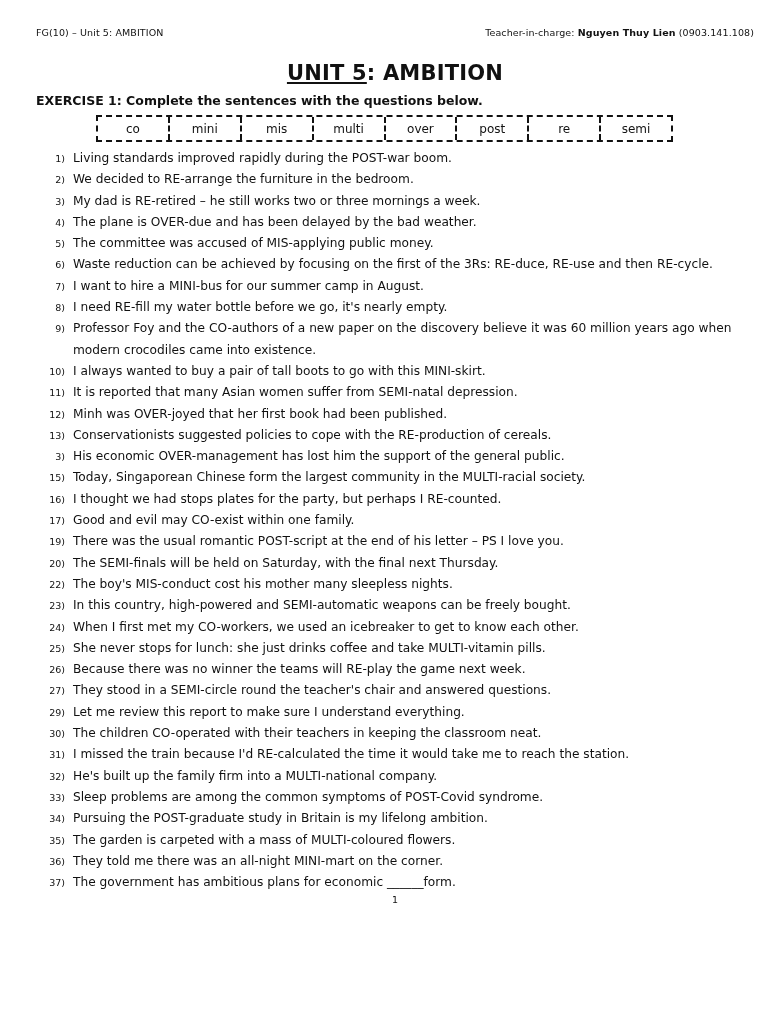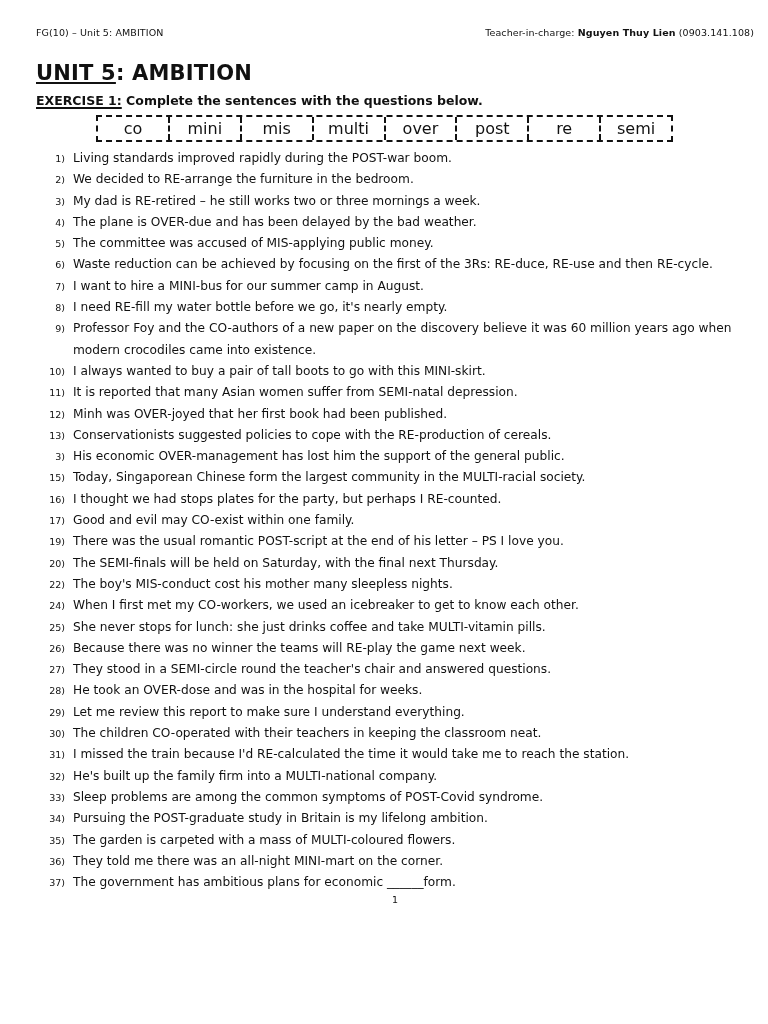--- a/index.html
+++ b/index.html
@@ -21,55 +21,54 @@
   }
   .header {
     display: flex;
     justify-content: space-between;
     align-items: baseline;
     font-size: 9.5px;
     letter-spacing: 0.1px;
   }
   .header b { font-weight: bold; }
   .title {
-    text-align: left;
+    text-align: center;
     font-size: 21px;
     font-weight: bold;
     margin-top: 23px;
     letter-spacing: 0.2px;
   }
   .title .u {
     text-decoration: underline;
     text-decoration-thickness: 2px;
     text-underline-offset: 2px;
   }
   .exercise {
     margin-top: 8px;
     font-size: 12.5px;
     font-weight: bold;
   }
   .exercise .u {
-    text-decoration: underline;
     text-decoration-thickness: 1.5px;
     text-underline-offset: 2px;
   }
   .prefix-table {
     margin-top: 7px;
     margin-left: 60px;
     width: 577px;
     height: 27px;
     display: flex;
     border: 2.5px dashed #111111;
   }
   .prefix-cell {
     flex: 1;
     display: flex;
     align-items: center;
     justify-content: center;
-    font-size: 16px;
+    font-size: 12px;
     border-left: 2px dashed #111111;
     text-align: right;
   }
   .prefix-cell:first-child { border-left: none; }
   .sentences {
     list-style: none;
     margin-top: 6px;
   }
   .sentence {
     display: flex;
@@ -193,40 +192,40 @@
       </li>
       <li class="sentence">
         <span class="num">20)</span>
         <span class="txt">The SEMI-finals will be held on Saturday, with the final next Thursday.</span>
       </li>
       <li class="sentence">
         <span class="num">22)</span>
         <span class="txt">The boy's MIS-conduct cost his mother many sleepless nights.</span>
       </li>
       <li class="sentence">
+        <span class="num">23)</span>
+        <span class="txt">In this country, high-powered and SEMI-automatic weapons can be freely bought.</span>
+      </li>
+      <li class="sentence">
         <span class="num">24)</span>
         <span class="txt">When I first met my CO-workers, we used an icebreaker to get to know each other.</span>
       </li>
       <li class="sentence">
         <span class="num">25)</span>
         <span class="txt">She never stops for lunch: she just drinks coffee and take MULTI-vitamin pills.</span>
       </li>
       <li class="sentence">
         <span class="num">26)</span>
         <span class="txt">Because there was no winner the teams will RE-play the game next week.</span>
       </li>
       <li class="sentence">
         <span class="num">27)</span>
         <span class="txt">They stood in a SEMI-circle round the teacher's chair and answered questions.</span>
       </li>
       <li class="sentence">
-        <span class="num">28)</span>
-        <span class="txt">He took an OVER-dose and was in the hospital for weeks.</span>
-      </li>
-      <li class="sentence">
         <span class="num">29)</span>
         <span class="txt">Let me review this report to make sure I understand everything.</span>
       </li>
       <li class="sentence">
         <span class="num">30)</span>
         <span class="txt">The children CO-operated with their teachers in keeping the classroom neat.</span>
       </li>
       <li class="sentence">
         <span class="num">31)</span>
         <span class="txt">I missed the train because I'd RE-calculated the time it would take me to reach the station.</span>

